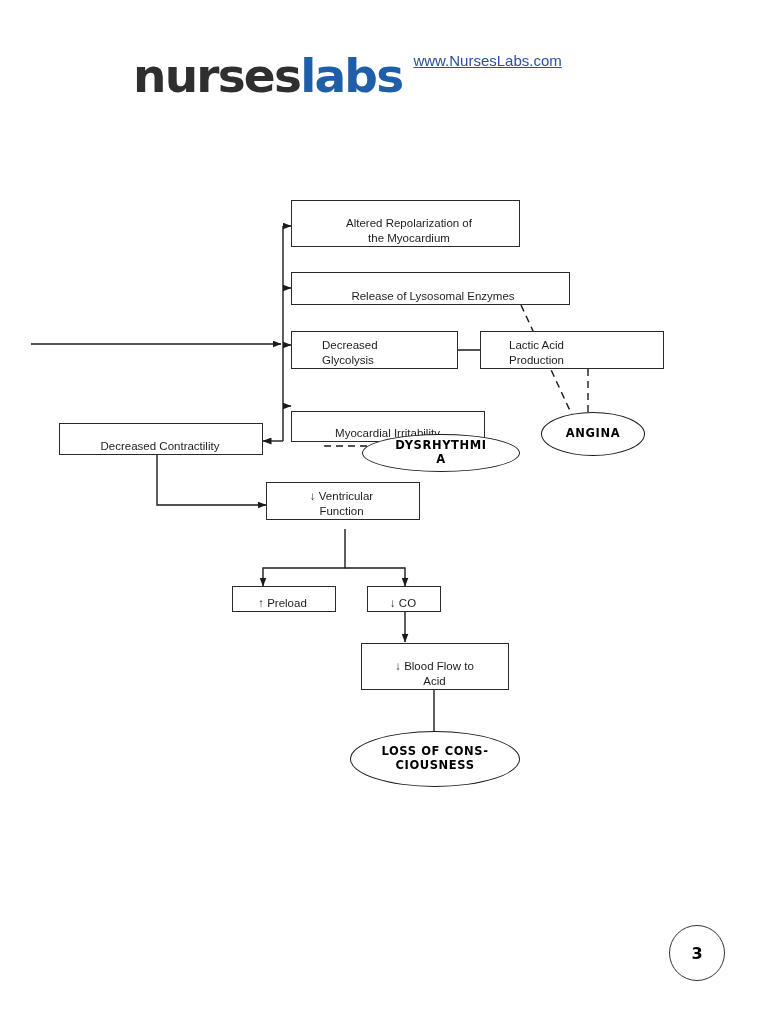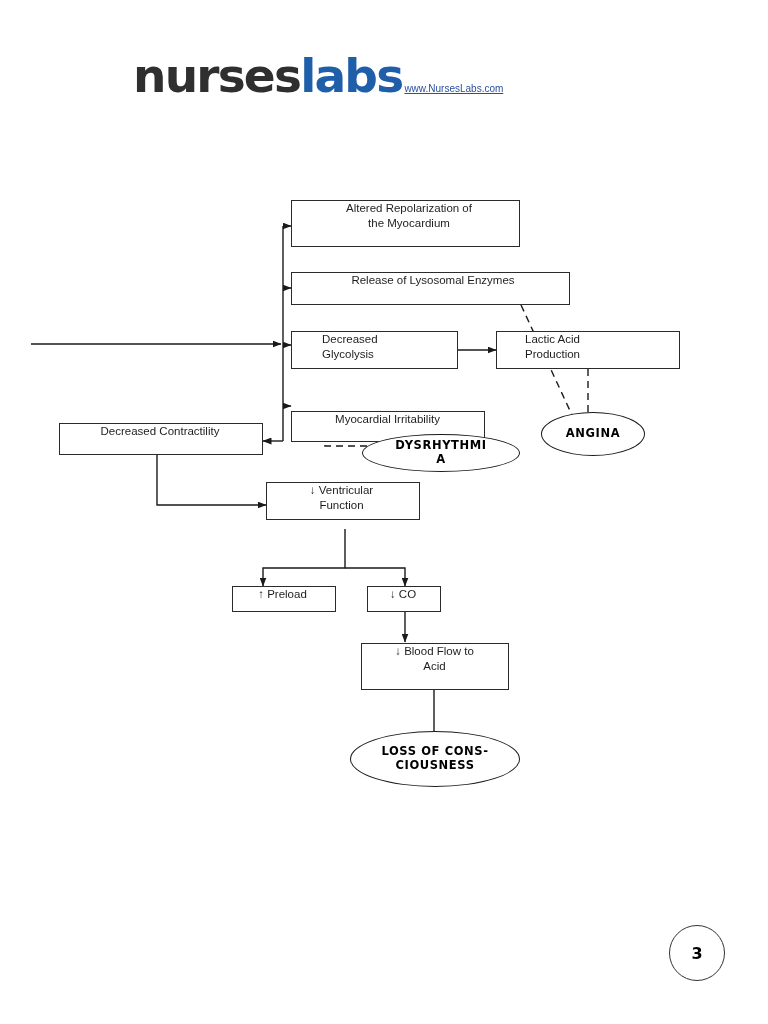--- a/index.html
+++ b/index.html
@@ -15,37 +15,37 @@
     font-family: "Liberation Sans", sans-serif;
     color: #000000;
   }
 
   
   #brand-header {
     position: absolute;
     left: 133px;
     top: 52px;
     display: flex;
-    align-items: flex-end;
+    align-items: flex-start;
   }
   #brand-wordmark {
     font-family: "DejaVu Sans", sans-serif;
     font-size: 47px;
     font-weight: 700;
     letter-spacing: -1.8px;
     line-height: 1;
   }
   #brand-wordmark .w1 { color: #2f2f2f; }
   #brand-wordmark .w2 { color: #1f5fa9; }
   #brand-url {
     font-family: "Liberation Sans", sans-serif;
-    font-size: 10px;
+    font-size: 15px;
     color: #2a4fa0;
     text-decoration: underline;
-    margin-left: 2px;
+    margin-left: 11px;
     margin-bottom: 5px;
     white-space: nowrap;
   }
 
   
   #diagram {
     position: absolute;
     left: 0;
     top: 0;
     width: 768px;
@@ -60,21 +60,21 @@
     pointer-events: none;
   }
 
   
   .node-box {
     position: absolute;
     box-sizing: border-box;
     border: 1px solid #2b2b2b;
     background: #ffffff;
     display: flex;
-    align-items: flex-start;
+    align-items: flex-end;
   }
   .node-box .cell-pad {
     box-sizing: border-box;
     flex: 0 0 auto;
   }
   .node-box .cell-pad.left  { border-right: 1px solid #2b2b2b; }
   .node-box .cell-pad.right { border-left: 1px solid #2b2b2b; }
   .node-box .cell-main {
     flex: 1 1 auto;
     display: flex;
@@ -201,21 +201,21 @@
   </div>
 
   <div class="node-box" style="left:291px; top:331px; width:167px; height:38px;">
     <div class="cell-pad left" style="width:24px;"></div>
     <div class="cell-main align-left">
       <span><span>Decreased</span><br><span>Glycolysis</span></span>
     </div>
     <div class="cell-pad right" style="width:22px;"></div>
   </div>
 
-  <div class="node-box" style="left:496px; top:331px; width:184px; height:38px;">
+  <div class="node-box" style="left:480px; top:331px; width:184px; height:38px;">
     <div class="cell-pad left" style="width:22px;"></div>
     <div class="cell-main align-left">
       <span><span>Lactic Acid</span><br><span>Production</span></span>
     </div>
     <div class="cell-pad right" style="width:24px;"></div>
   </div>
 
   <div class="node-box" style="left:291px; top:411px; width:194px; height:31px;">
     <div class="cell-pad left" style="width:23px;"></div>
     <div class="cell-main">Myocardial Irritability</div>

